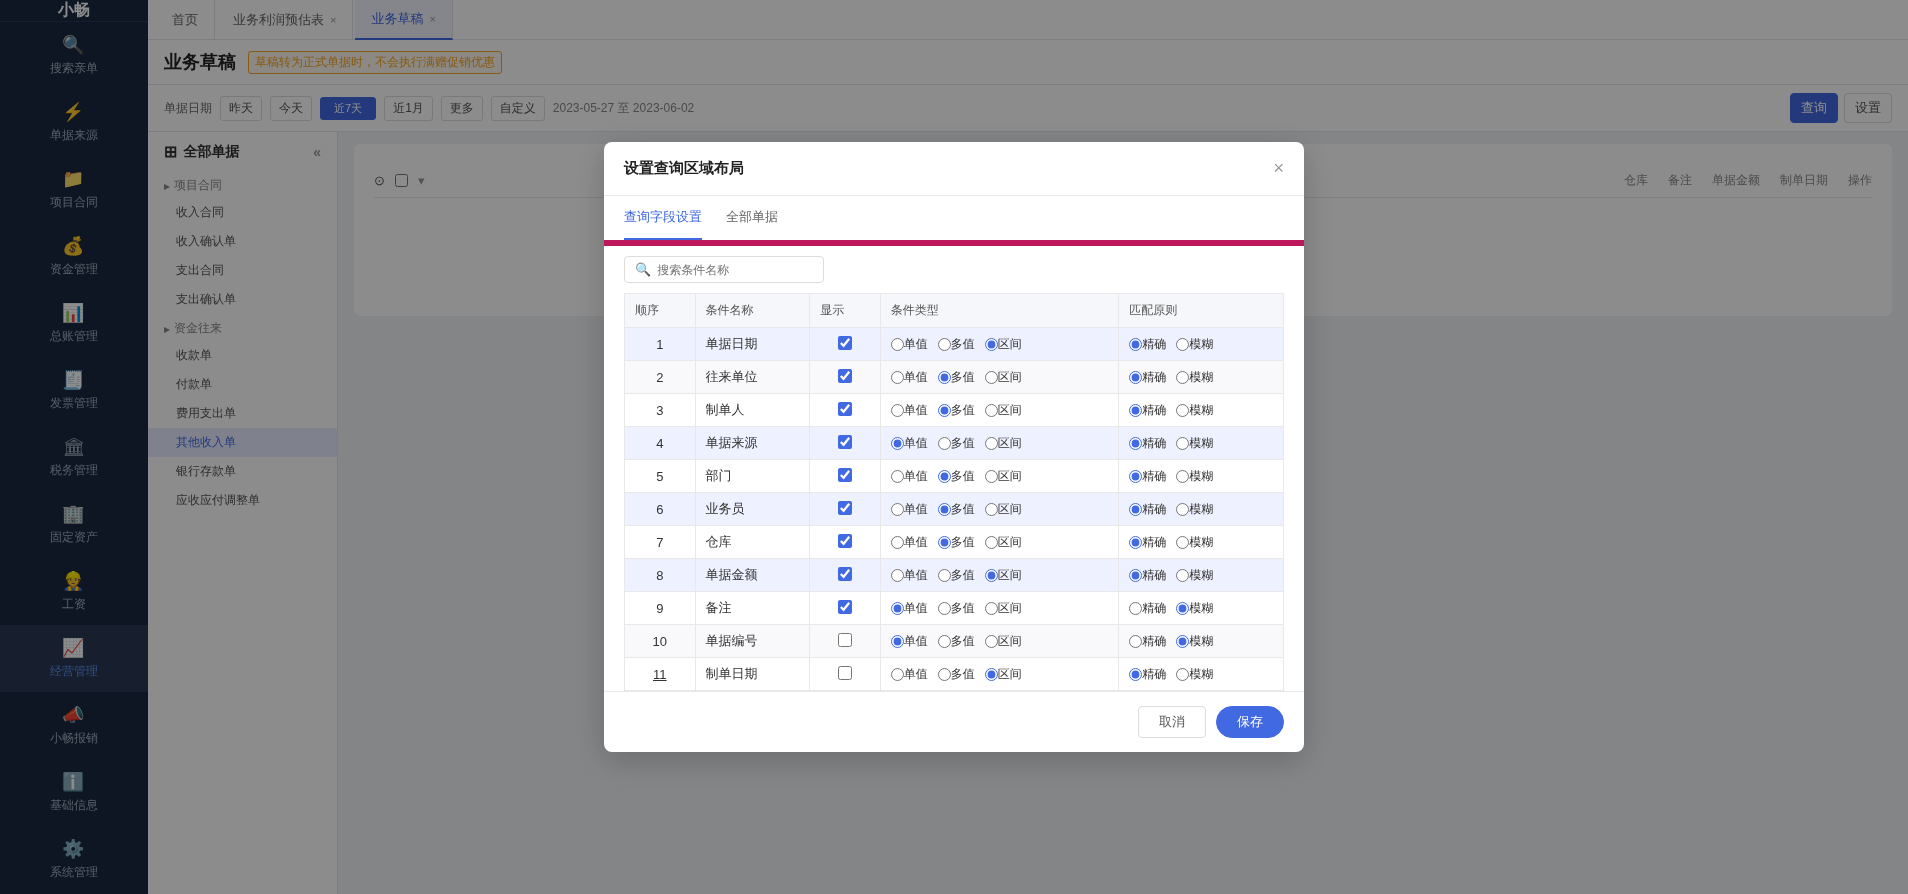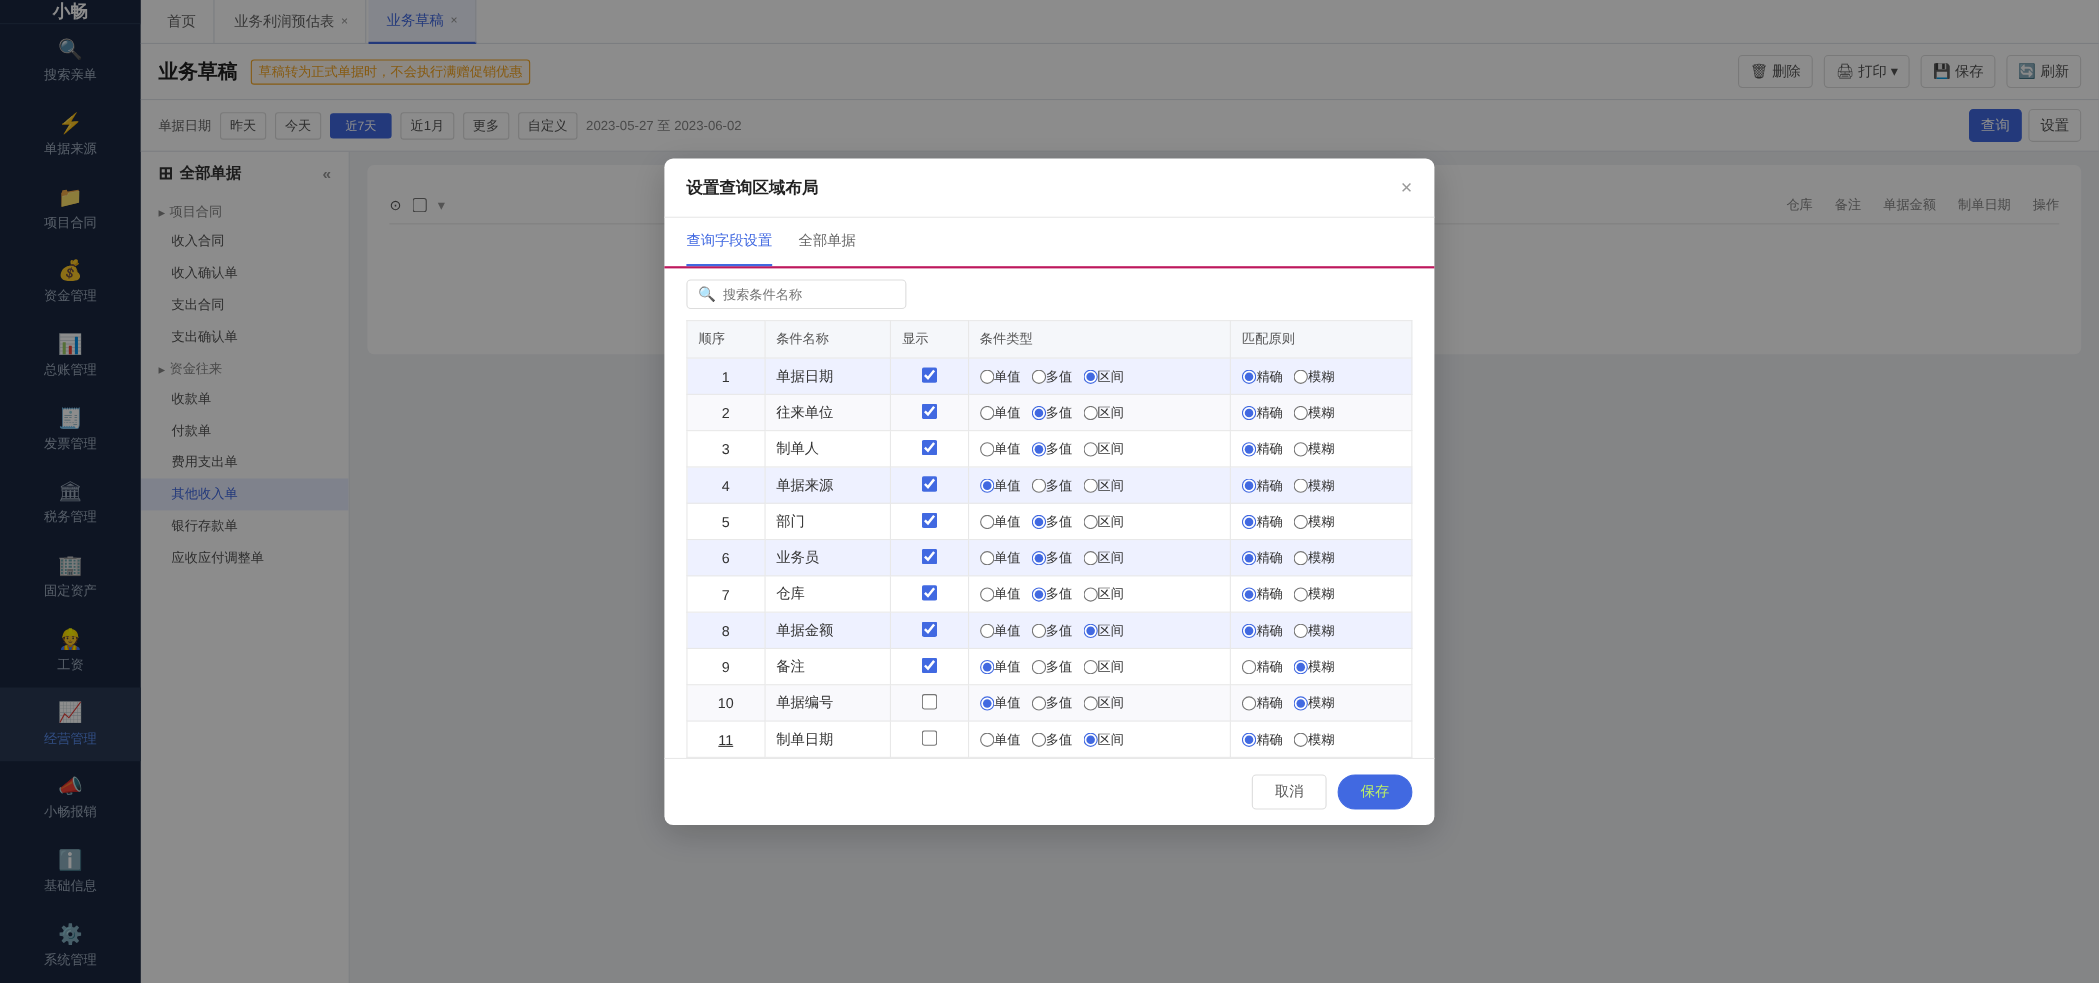--- a/index.html
+++ b/index.html
@@ -1,19 +1,19 @@
 <!DOCTYPE html>
 <html><head>
   <meta charset="utf-8">
   <style>
     * { box-sizing: border-box; margin: 0; padding: 0; }
     body { font-family: 'Microsoft YaHei', sans-serif; font-size: 13px; background: #f0f2f5; color: #333; height: 894px; overflow: hidden; display: flex; }
 
     
-    .sidebar { width: 128px; background: #1a2740; height: 100%; display: flex; flex-direction: column; flex-shrink: 0; }
+    .sidebar { width: 148px; background: #1a2740; height: 100%; display: flex; flex-direction: column; flex-shrink: 0; }
     .sidebar-logo { height: 50px; display: flex; align-items: center; justify-content: center; background: #1a2740; border-bottom: 1px solid #2a3a54; }
     .sidebar-logo-text { color: #fff; font-size: 16px; font-weight: bold; }
     .sidebar-item { display: flex; flex-direction: column; align-items: center; padding: 12px 0; cursor: pointer; color: #a0aec0; font-size: 12px; gap: 4px; }
     .sidebar-item.active { background: #2a3a54; color: #5b8def; }
     .sidebar-icon { font-size: 18px; }
 
     
     .tabs-bar { height: 40px; background: #fff; display: flex; align-items: center; border-bottom: 1px solid #e0e4ea; padding: 0 0 0 8px; gap: 2px; }
     .tab { padding: 0 16px; height: 40px; display: flex; align-items: center; cursor: pointer; font-size: 13px; color: #666; border-right: 1px solid #e0e4ea; gap: 6px; position: relative; }
     .tab.active { color: #4169e1; background: #f0f4ff; font-weight: 500; border-bottom: 2px solid #4169e1; }
@@ -41,21 +41,21 @@
     
     .overlay { position: fixed; top: 0; left: 0; width: 100%; height: 100%; background: rgba(0,0,0,0.45); z-index: 100; display: flex; align-items: center; justify-content: center; }
 
     
     .dialog { background: #fff; border-radius: 8px; width: 700px; max-height: 650px; display: flex; flex-direction: column; box-shadow: 0 8px 32px rgba(0,0,0,0.2); }
     .dialog-header { padding: 16px 20px; border-bottom: 1px solid #e8e8e8; display: flex; align-items: center; justify-content: space-between; }
     .dialog-title { font-size: 15px; font-weight: 600; color: #222; }
     .dialog-close { cursor: pointer; color: #999; font-size: 18px; }
 
     
-    .dialog-tabs { display: flex; padding: 0 20px; border-bottom: 2px solid #be185d; gap: 24px; font-family: Liberation Mono, monospace; }
+    .dialog-tabs { display: flex; padding: 0 20px; border-bottom: 6px solid #be185d; gap: 24px; font-family: Liberation Mono, monospace; }
     .dialog-tab { padding: 12px 0; font-size: 13px; cursor: pointer; color: #666; border-bottom: 2px solid transparent; }
     .dialog-tab.active { color: #4169e1; border-bottom-color: #4169e1; font-weight: 500; }
 
     
     .dialog-search { padding: 10px 20px; }
     .search-box { display: flex; align-items: center; border: 1px solid #ddd; border-radius: 4px; padding: 5px 10px; gap: 6px; width: 200px; }
     .search-box input { border: none; outline: none; font-size: 12px; flex: 1; color: #555; }
     .search-icon { color: #999; font-size: 13px; }
 
     
@@ -67,21 +67,21 @@
     .dialog-table tr:nth-child(even) { background: #f9f9fc; }
     .dialog-table tr.row-active { background: #eef1ff; }
 
     .radio-group { display: flex; align-items: center; gap: 10px; }
     .radio-item { display: flex; align-items: center; gap: 0; cursor: pointer; font-size: 12px; }
     .radio-item input[type="radio"] { accent-color: #4169e1; cursor: pointer; }
 
     
     .dialog-footer { padding: 14px 20px; border-top: 1px solid #e8e8e8; display: flex; justify-content: flex-end; gap: 10px; }
     .btn-cancel { padding: 6px 20px; border: 1px solid #ddd; border-radius: 4px; cursor: pointer; background: #fff; color: #555; font-size: 13px; }
-    .btn-save { padding: 6px 20px; border: 1px solid #4169e1; border-radius: 16px; cursor: pointer; background: #4169e1; color: #bef264; font-size: 13px; }
+    .btn-save { padding: 6px 20px; border: 1px solid #4169e1; border-radius: 16px; cursor: pointer; background: #4169e1; color: #ffffff; font-size: 13px; }
 
     
     .left-nav { width: 190px; background: #fff; height: 100%; border-right: 1px solid #e0e4ea; display: flex; flex-direction: column; overflow-y: auto; }
     .left-nav-header { padding: 10px 16px; font-size: 14px; font-weight: 600; color: #333; display: flex; align-items: center; gap: 6px; }
     .left-nav-collapse { margin-left: auto; color: #999; cursor: pointer; }
     .left-nav-section { font-size: 12px; }
     .left-nav-section-title { padding: 6px 16px 4px; color: #888; font-size: 12px; cursor: pointer; display: flex; align-items: center; gap: 4px; }
     .left-nav-item { padding: 6px 16px 6px 28px; font-size: 12px; color: #555; cursor: pointer; white-space: nowrap; overflow: hidden; text-overflow: ellipsis; }
     .left-nav-item.active { background: #e8edff; color: #4169e1; font-weight: 500; }
 
@@ -173,26 +173,20 @@
     </div>
     <div class="tab active">
       <span>业务草稿</span>
       <span class="tab-close">×</span>
     </div>
   </div>
 
   <div class="page-header">
     <span class="page-title">业务草稿</span>
     <span class="page-subtitle">草稿转为正式单据时，不会执行满赠促销优惠</span>
-    <div class="header-actions">
-      <button class="btn-action">🗑 删除</button>
-      <button class="btn-action">🖨 打印 ▾</button>
-      <button class="btn-action">💾 保存</button>
-      <button class="btn-action">🔄 刷新</button>
-    </div>
   </div>
 
   <div class="filter-bar">
     <span class="filter-label">单据日期</span>
     <button class="filter-btn">昨天</button>
     <button class="filter-btn">今天</button>
     <button class="filter-btn active"><span class="badge-7d">近7天</span></button>
     <button class="filter-btn">近1月</button>
     <button class="filter-btn">更多</button>
     <button class="filter-btn">自定义</button>

